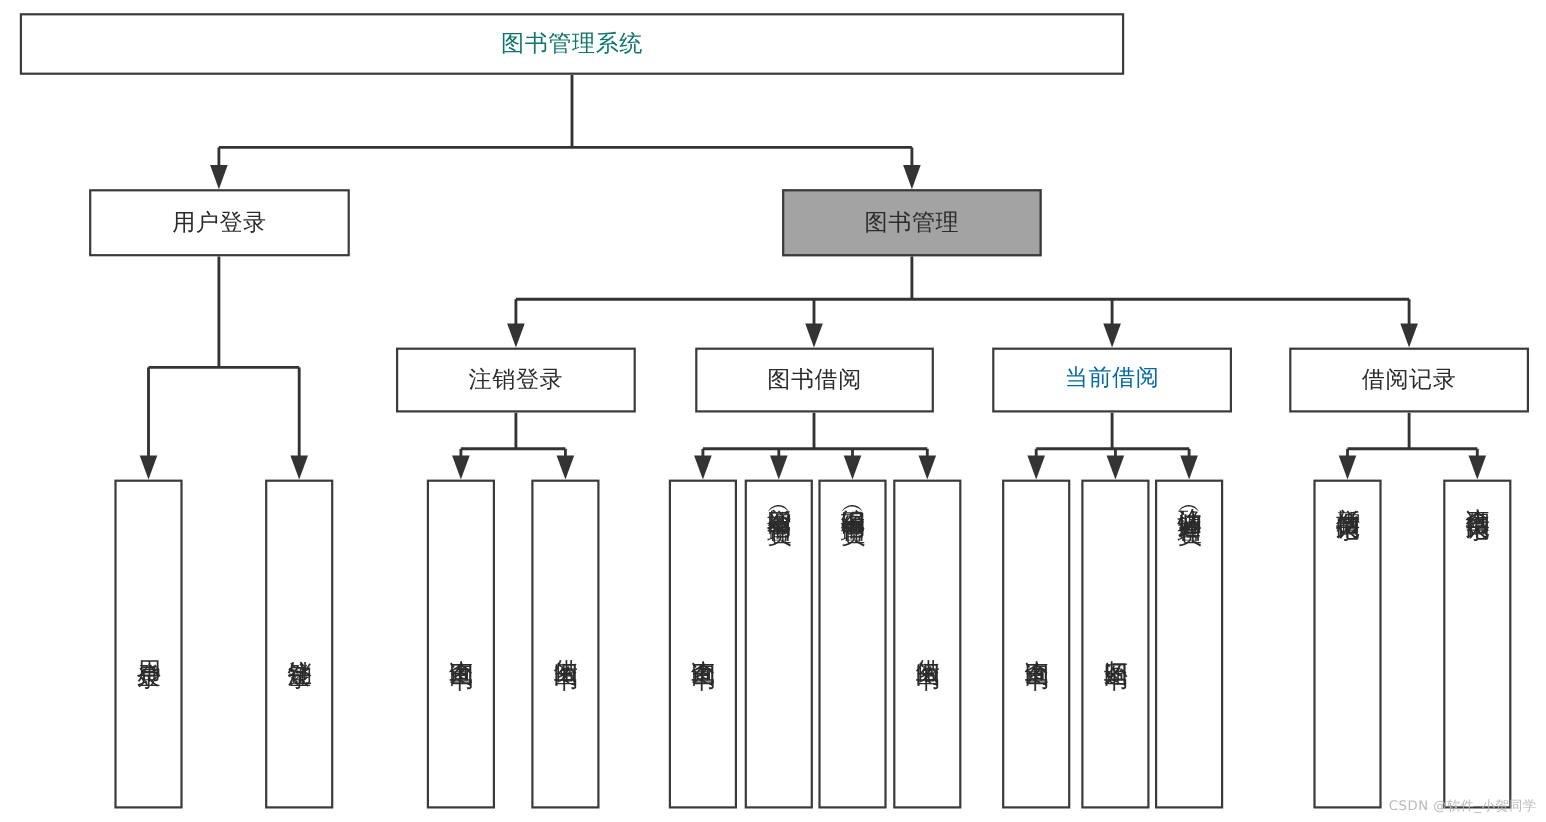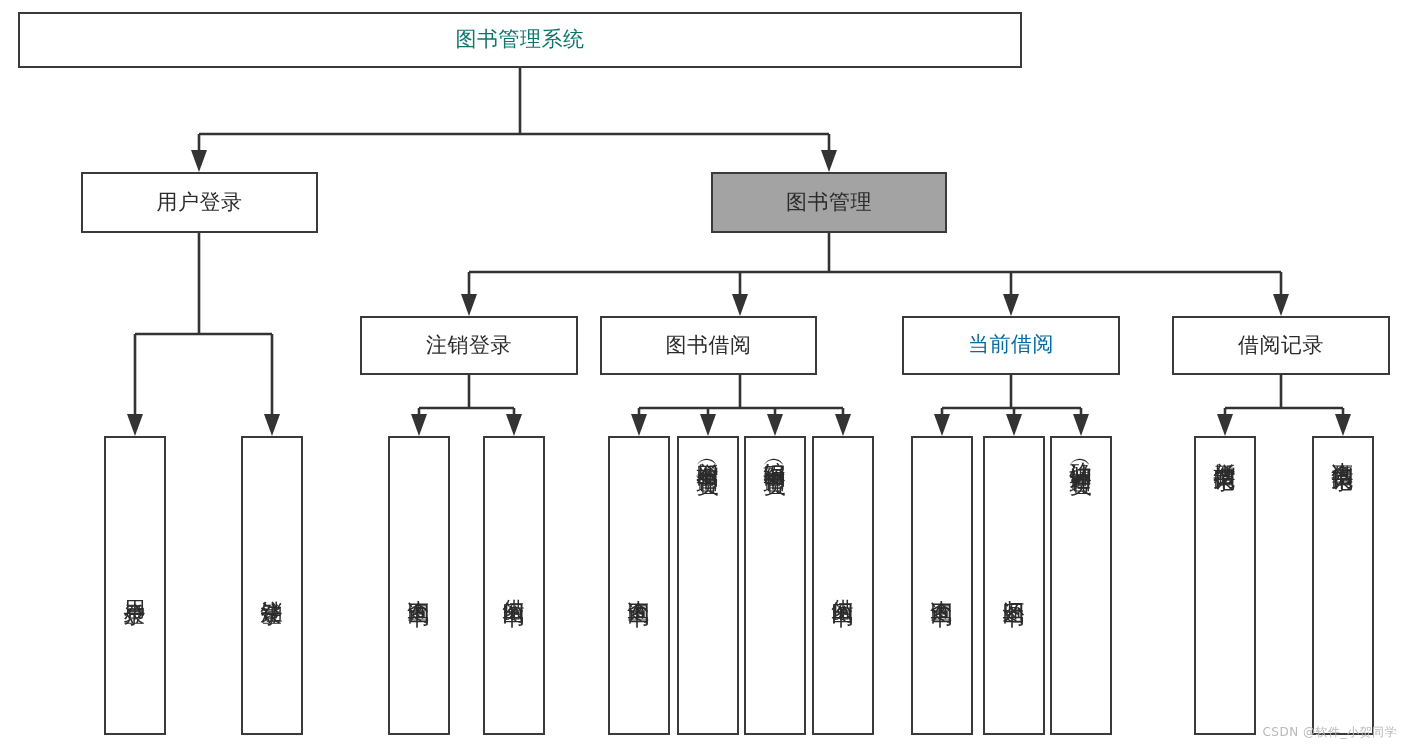--- a/index.html
+++ b/index.html
@@ -209,21 +209,21 @@
       </div>
       <div class="node-box" style="left: 81px; top: 172px; width: 237px; height: 61px; border-color: rgb(58, 58, 58); background: rgb(255, 255, 255);">
         <span class="node-label-h" style="color: rgb(43, 43, 43);">用户登录</span>
       </div>
       <div class="node-box" style="left: 711px; top: 172px; width: 236px; height: 61px; border-color: rgb(58, 58, 58); background: #a3a3a3;">
         <span class="node-label-h" style="color: rgb(43, 43, 43);">图书管理</span>
       </div>
       <div class="node-box" style="left: 360px; top: 316px; width: 218px; height: 59px; border-color: rgb(58, 58, 58); background: rgb(255, 255, 255);">
         <span class="node-label-h" style="color: rgb(43, 43, 43);">注销登录</span>
       </div>
-      <div class="node-box" style="left: 600px; top: 316px; width: 217px; height: 59px; border-color: rgb(58, 58, 58); background: rgb(255, 255, 255); justify-content: center;">
+      <div class="node-box" style="left: 632px; top: 316px; width: 217px; height: 59px; border-color: rgb(58, 58, 58); background: rgb(255, 255, 255); justify-content: center;">
         <span class="node-label-h" style="color: rgb(43, 43, 43);">图书借阅</span>
       </div>
       <div class="node-box" style="left: 902px; top: 316px; width: 218px; height: 59px; border-color: rgb(58, 58, 58); background: rgb(255, 255, 255);">
         <span class="node-label-h" style="color: #0369a1; font-family: Liberation Mono, monospace;">当前借阅</span>
       </div>
       <div class="node-box" style="left: 1172px; top: 316px; width: 218px; height: 59px; border-color: rgb(58, 58, 58); background: rgb(255, 255, 255);">
         <span class="node-label-h" style="color: rgb(43, 43, 43); text-align: right;">借阅记录</span>
       </div>
       <div class="node-box leaf-box center-text" style="left: 104px; top: 436px; width: 62px; height: 299px; border-color: rgb(58, 58, 58); background: rgb(255, 255, 255);">
         <span class="node-label-v" style="color: rgb(43, 43, 43);">用户登录</span>

